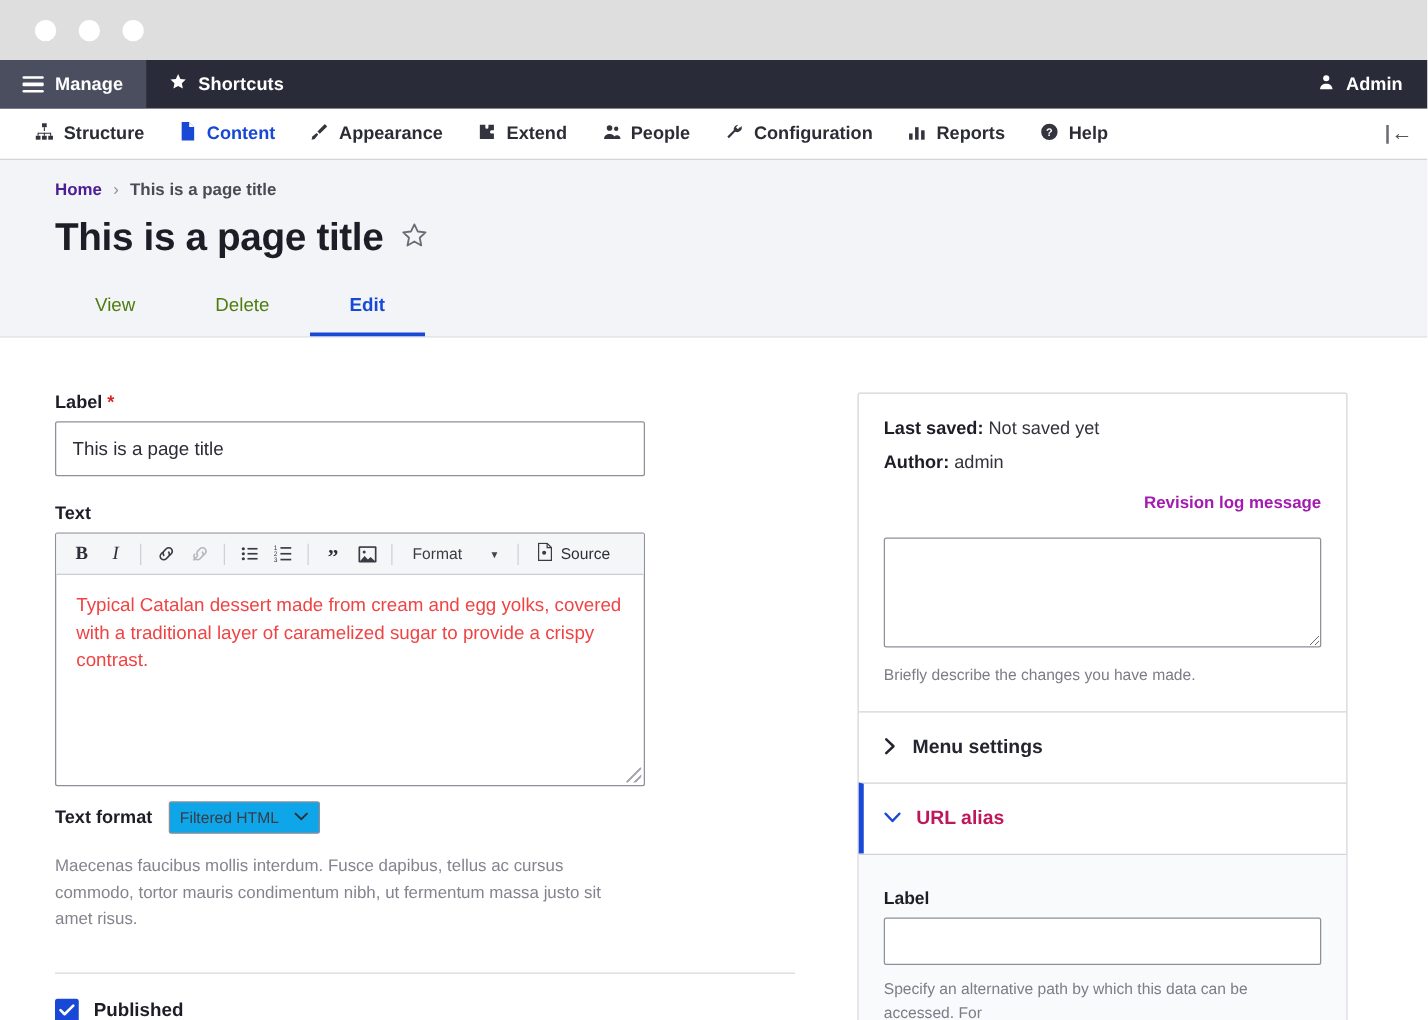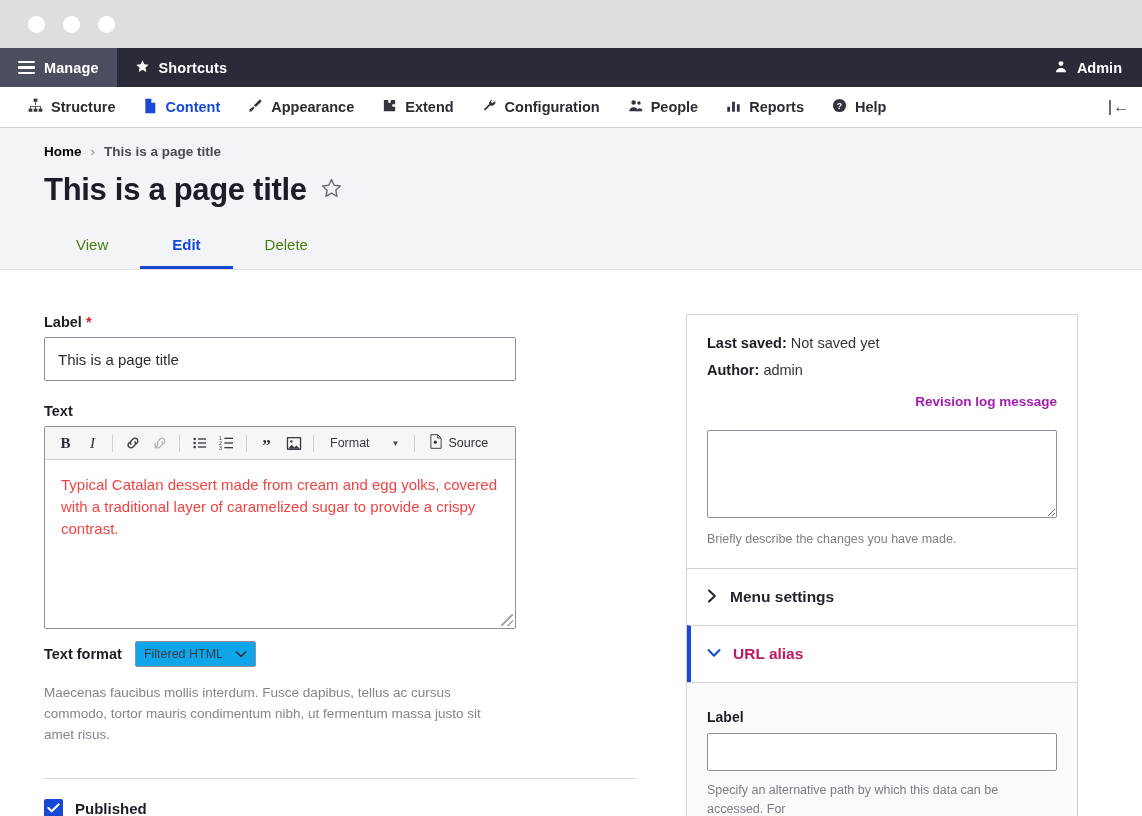--- a/index.html
+++ b/index.html
@@ -53,21 +53,21 @@
   }
   .nav-collapse .bar { width: 2px; height: 15px; background: #6a6b74; display: inline-block; }
 
   
   .page-head { background: #f3f4f7; padding: 0 0 0 44px; border-bottom: 1px solid #e0e1e6; }
   .breadcrumb {
     display: flex; align-items: center; gap: 9px;
     padding-top: 16px; font-size: 13.5px; color: #4a4b55; font-weight: 600;
   }
   .breadcrumb .sep { color: #8b8c96; font-weight: 400; }
-  .breadcrumb a { color: #000000; text-decoration: none; cursor: pointer; }
+  .breadcrumb a { color: #4c1d95; text-decoration: none; cursor: pointer; }
   .page-title-row { display: flex; align-items: center; gap: 13px; padding: 13px 0 4px; }
   .page-title { font-size: 31px; font-weight: 700; color: #1c1d26; letter-spacing: -.3px; }
   .star-icon { cursor: pointer; line-height: 1; }
 
   .tabs { display: flex; gap: 0; padding-top: 14px; }
   .tab {
     padding: 10px 32px 13px; font-size: 15px; color: #4d7c0f;
     cursor: pointer; border-bottom: 3px solid transparent; font-weight: 400;
   }
   .tab.active { color: #1849d6; font-weight: 700; border-bottom-color: #1849d6; }
@@ -238,36 +238,36 @@
       <svg width="15" height="15" viewBox="0 0 24 24" fill="#33343d">
           <path d="M3 3h7v3a2 2 0 104 0V3h7v7h-3a2 2 0 100 4h3v7H3z"></path>
         </svg>
     </span>
     <span>Extend</span>
   </div>
 
   <div class="nav-item">
     <span>
       <svg width="15" height="15" viewBox="0 0 24 24" fill="#33343d">
-          <path d="M21 4a6 6 0 01-8 7.8L5 20l-2-2 8.2-8A6 6 0 0117 3l-3 3 2.5 2.5 3-3c.4.4.5.9.5 1.5z"></path>
-        </svg>
-    </span>
-    <span>Configuration</span>
-  </div>
-
-  <div class="nav-item">
-    <span>
-      <svg width="15" height="15" viewBox="0 0 24 24" fill="#33343d">
           <circle cx="9" cy="7" r="3.6"></circle>
           <path d="M2 21c0-4 3.2-6.2 7-6.2s7 2.2 7 6.2z"></path>
           <circle cx="17.5" cy="8" r="2.8"></circle>
           <path d="M14 21c0-3 2-4.8 4.6-4.8S23 18 23 21z"></path>
         </svg>
     </span>
     <span>People</span>
+  </div>
+
+  <div class="nav-item">
+    <span>
+      <svg width="15" height="15" viewBox="0 0 24 24" fill="#33343d">
+          <path d="M21 4a6 6 0 01-8 7.8L5 20l-2-2 8.2-8A6 6 0 0117 3l-3 3 2.5 2.5 3-3c.4.4.5.9.5 1.5z"></path>
+        </svg>
+    </span>
+    <span>Configuration</span>
   </div>
 
   <div class="nav-item">
     <span>
       <svg width="15" height="15" viewBox="0 0 24 24" fill="#33343d">
           <rect x="2" y="14" width="4.5" height="8"></rect>
           <rect x="9.7" y="6" width="4.5" height="16"></rect>
           <rect x="17.4" y="10" width="4.5" height="12"></rect>
         </svg>
     </span>
@@ -301,22 +301,22 @@
     <h1 class="page-title">This is a page title</h1>
     <span class="star-icon">
       <svg width="23" height="23" viewBox="0 0 24 24" fill="none" stroke="#6a6b76" stroke-width="1.5">
           <path d="M12 2.6l2.78 5.95 6.52.78-4.82 4.45 1.3 6.42L12 16.93 6.22 20.2l1.3-6.42L2.7 9.33l6.52-.78z" stroke-linejoin="round"></path>
         </svg>
     </span>
   </div>
 
   <div class="tabs">
     <div class="tab">View</div>
+    <div class="tab">Delete</div>
     <div class="tab active">Edit</div>
-    <div class="tab">Delete</div>
   </div>
 </div>
 
 <div class="body-wrap">
 
   <div class="col-main">
 
     <div class="field">
       <label class="field-label">
         <span>Label</span><span class="req">*</span>

